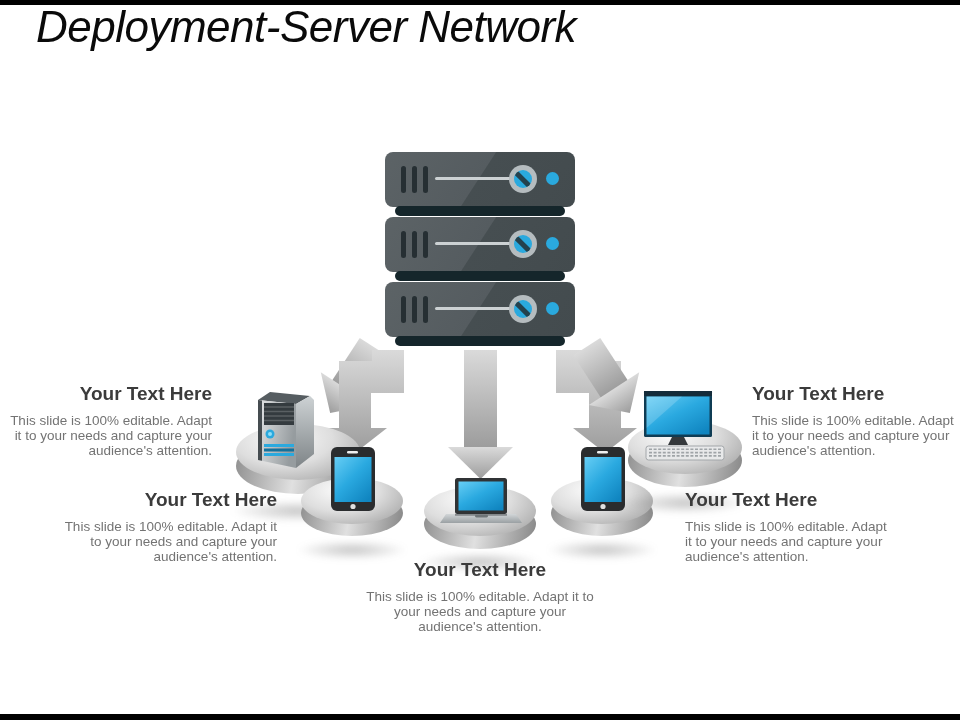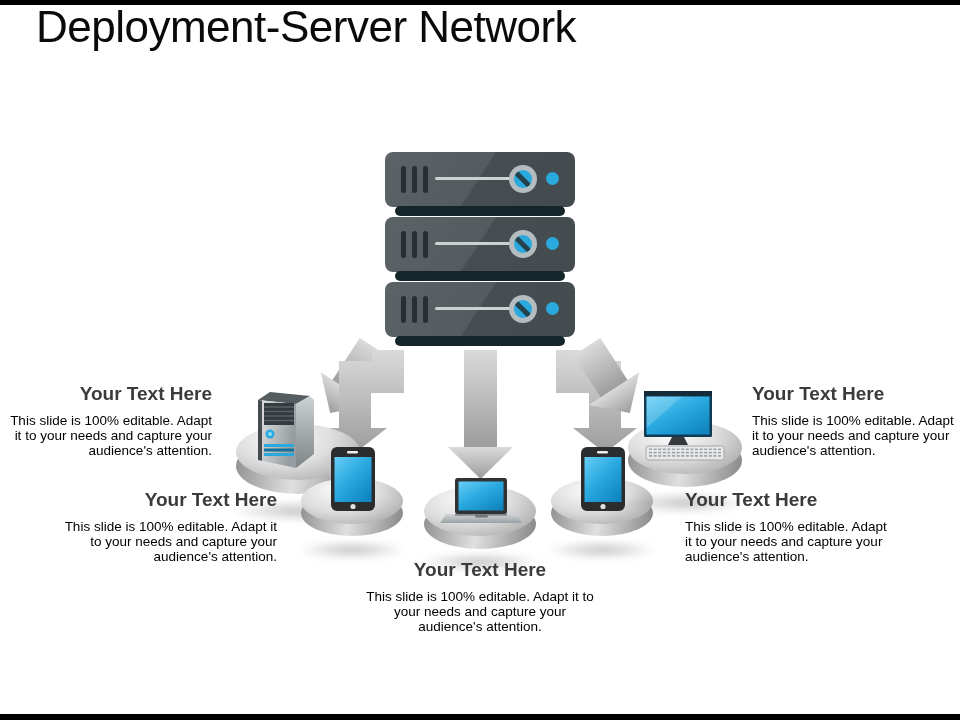--- a/index.html
+++ b/index.html
@@ -2,21 +2,21 @@
 <html><head>
 <meta charset="utf-8">
 <style>
   html,body{margin:0;padding:0;background:#e9e9e9;}
   .slide{position:relative;width:960px;height:720px;background:#ffffff;overflow:hidden;
          font-family:"Liberation Sans",sans-serif;}
   .bar{position:absolute;left:0;width:960px;background:#000;}
   .bar.top{top:0;height:5px;}
   .bar.bottom{bottom:0;height:6px;}
   .title{position:absolute;left:36px;top:2px;margin:0;font-size:44px;font-weight:400;
-         color:#0a0a0a;letter-spacing:-.5px;white-space:nowrap;}
+         color:#0a0a0a;letter-spacing:-.5px;white-space:nowrap;font-style:italic;}
 
   
   .arrows{position:absolute;left:0;top:0;z-index:1;}
 
   
   .stack{position:absolute;left:385px;top:152px;width:190px;height:200px;z-index:4;}
   .unit{position:absolute;left:0;width:190px;height:64px;}
   .unit.u1{top:0;} .unit.u2{top:65px;} .unit.u3{top:130px;}
   .unit .face{position:absolute;left:0;right:0;top:0;height:55px;border-radius:8px;
       background:linear-gradient(123deg,#5c6366 0%,#555c60 49%,#464e51 49.5%,#434b4e 100%);}
@@ -36,21 +36,21 @@
   .pod .rim,.pod .ptop{position:absolute;border-radius:50%;}
   .pod .rim{background:linear-gradient(100deg,#8d8d8d,#e0e0e0 48%,#858585);}
   .pod .ptop{background:radial-gradient(ellipse at 38% 26%,#fbfbfb 0%,#dedede 45%,#b5b5b5 78%,#a2a2a2 100%);}
   .pod .refl{position:absolute;border-radius:50%;filter:blur(3px);
       background:radial-gradient(ellipse,rgba(90,90,90,.35),rgba(90,90,90,0) 70%);}
   .pod svg{position:absolute;z-index:3;}
 
   
   .callout{position:absolute;z-index:5;}
   .callout .co-h{font-size:19px;font-weight:700;color:#3b3b3b;margin-bottom:2px;}
-  .callout .co-b{font-size:13.5px;color:#000000;line-height:1.12;margin-top:8px;}
+  .callout .co-b{font-size:13.5px;color:#737373;line-height:1.12;margin-top:8px;}
   .al-r{text-align:right;} .al-c{text-align:center;} .al-l{text-align:left;}
   .co-tower{left:0;top:383px;width:212px;}
   .co-phone-l{left:63px;top:489px;width:214px;}
   .co-laptop{left:363px;top:559px;width:234px;}
   .co-phone-r{left:685px;top:489px;width:212px;}
   .co-desktop{left:752px;top:383px;width:208px;}
 </style>
 </head>
 <body>
 

